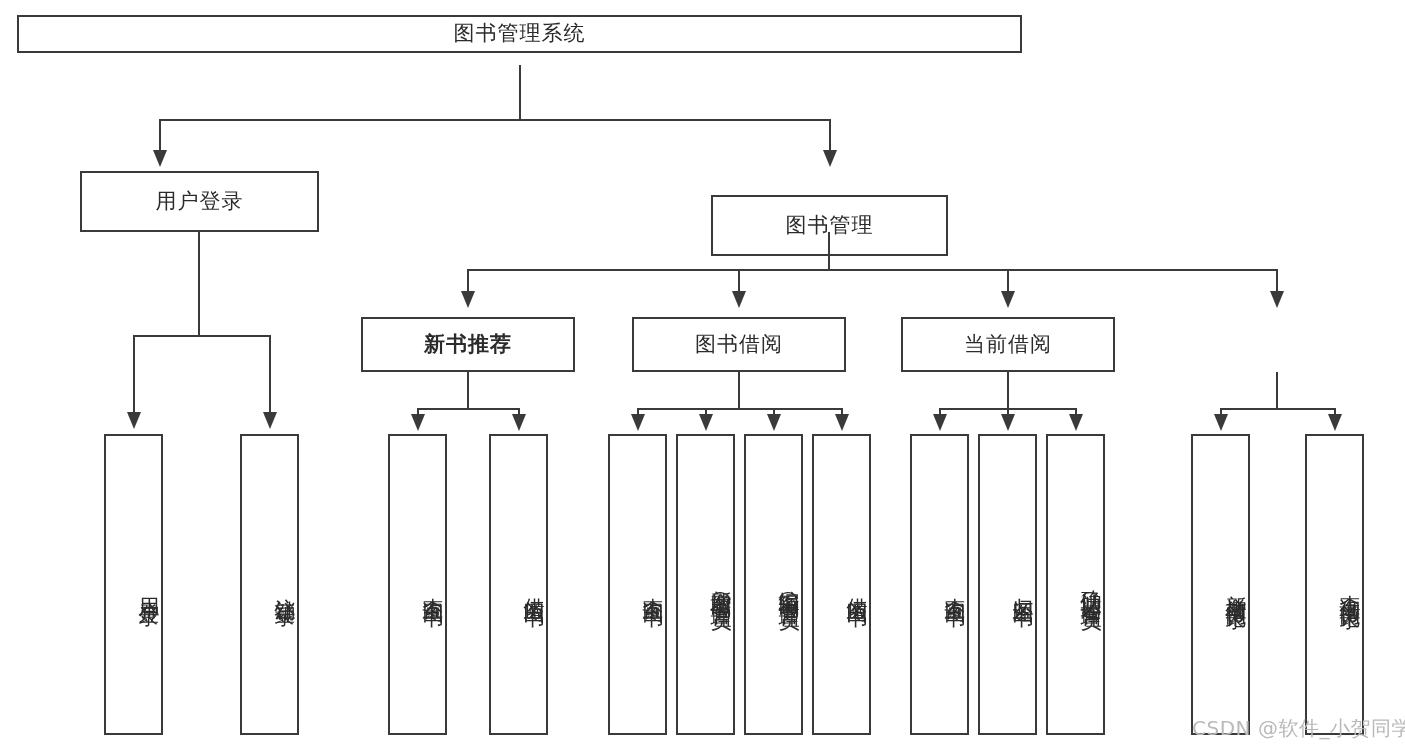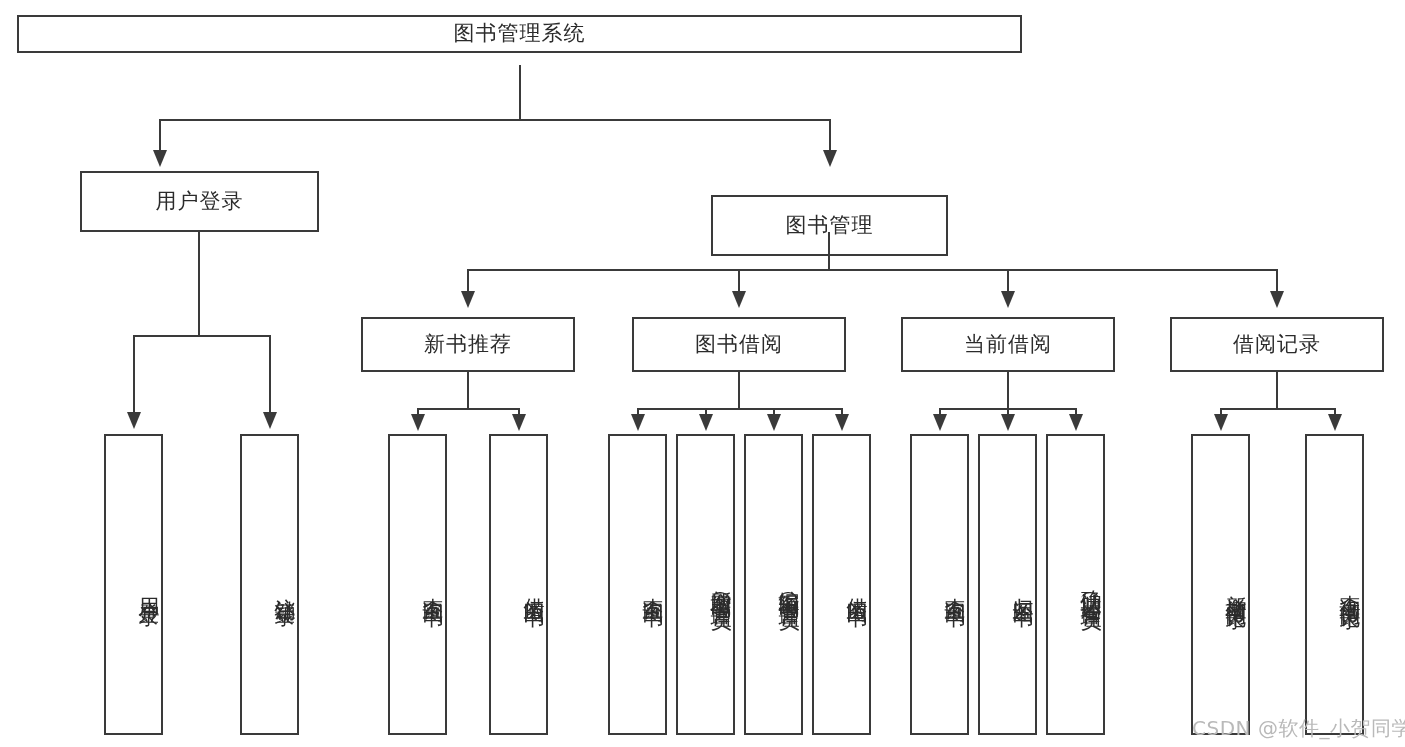--- a/index.html
+++ b/index.html
@@ -110,31 +110,28 @@
   <div class="ln h" style="left:467px; top:269px; width:811px; height:2px;"></div>
   <div class="ln v" style="left:467px; top:269px; width:2px; height:24px;"></div>
   <div class="arrow" style="left:461px; top:291px;"></div>
   <div class="ln v" style="left:738px; top:269px; width:2px; height:24px;"></div>
   <div class="arrow" style="left:732px; top:291px;"></div>
   <div class="ln v" style="left:1007px; top:269px; width:2px; height:24px;"></div>
   <div class="arrow" style="left:1001px; top:291px;"></div>
   <div class="ln v" style="left:1276px; top:269px; width:2px; height:24px;"></div>
   <div class="arrow" style="left:1270px; top:291px;"></div>
 
-  <div class="node horiz" style="left:361px; top:317px; width:214px; height:55px;">
+  <div class="node horiz" style="left:361px; top:317px; width:214px; height:55px;font-weight:bold;">
     <span>新书推荐</span>
   </div>
   <div class="node horiz" style="left:901px; top:317px; width:214px; height:55px;">
     <span>当前借阅</span>
   </div>
   <div class="node horiz" style="left:632px; top:317px; width:214px; height:55px;">
     <span>图书借阅</span>
-  </div>
-  <div class="node horiz" style="left:1170px; top:317px; width:214px; height:55px;">
-    <span>借阅记录</span>
   </div>
 
   <div class="ln v" style="left:467px; top:372px; width:2px; height:38px;"></div>
   <div class="ln h" style="left:417px; top:408px; width:103px; height:2px;"></div>
   <div class="ln v" style="left:417px; top:408px; width:2px; height:10px;"></div>
   <div class="arrow" style="left:411px; top:414px;"></div>
   <div class="ln v" style="left:518px; top:408px; width:2px; height:10px;"></div>
   <div class="arrow" style="left:512px; top:414px;"></div>
 
   <div class="ln v" style="left:738px; top:372px; width:2px; height:38px;"></div>

